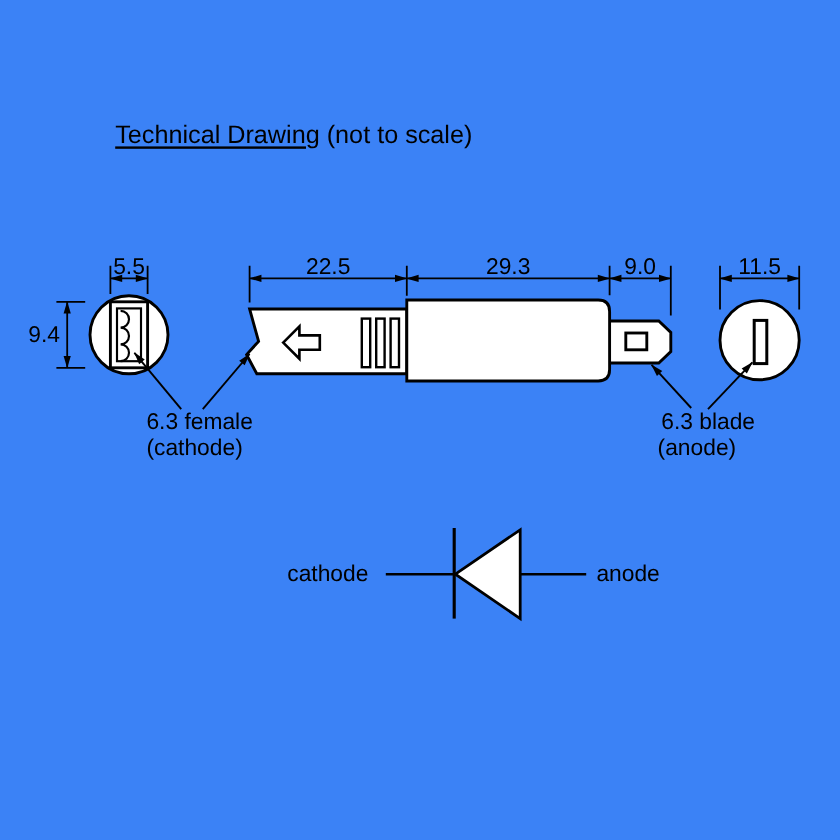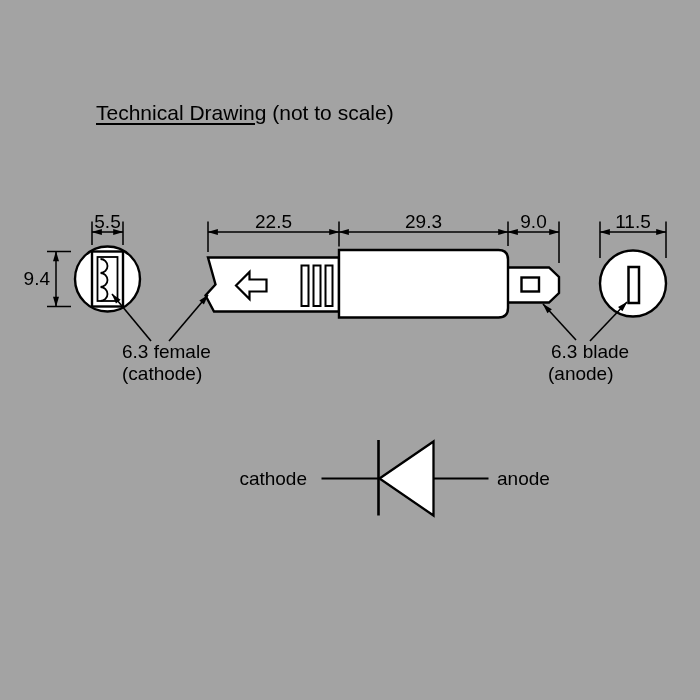--- a/index.html
+++ b/index.html
@@ -1,17 +1,17 @@
 <!DOCTYPE html>
 <html><head>
 <meta charset="utf-8">
 <style>
   html,body{margin:0;padding:0;background:#fff;}
   .canvas{
-    position:relative;width:700px;height:700px;background:#a3a3a3;
+    position:relative;width:700px;height:700px;background:#3b82f6;
     font-family:"Liberation Sans",sans-serif;color:#000;overflow:hidden;
   }
   .title{
     position:absolute;left:96px;top:102px;font-size:21px;line-height:21px;
     color:#000;white-space:nowrap;
   }
   .title .u{text-decoration:underline;text-underline-offset:3px;text-decoration-thickness:1.5px;}
   svg{position:absolute;left:0;top:0;}
   .outline{fill:#ffffff;stroke:#000;stroke-width:2.4;stroke-linejoin:miter;}
   .thin{fill:none;stroke:#000;stroke-width:1.8;}

